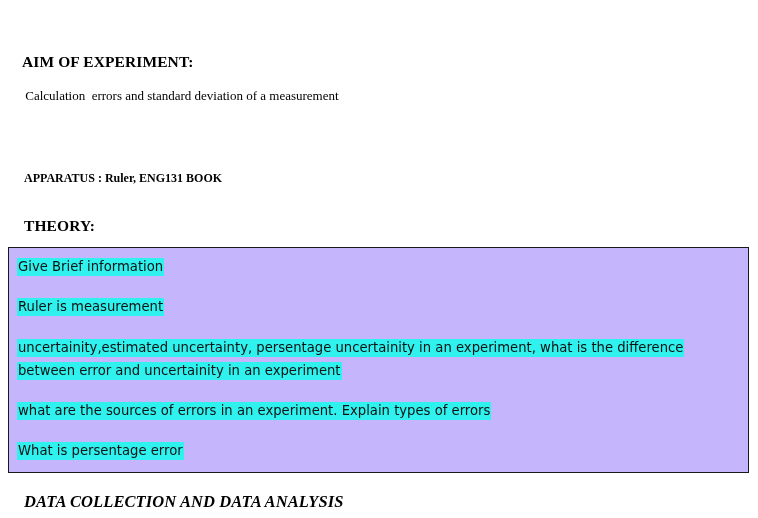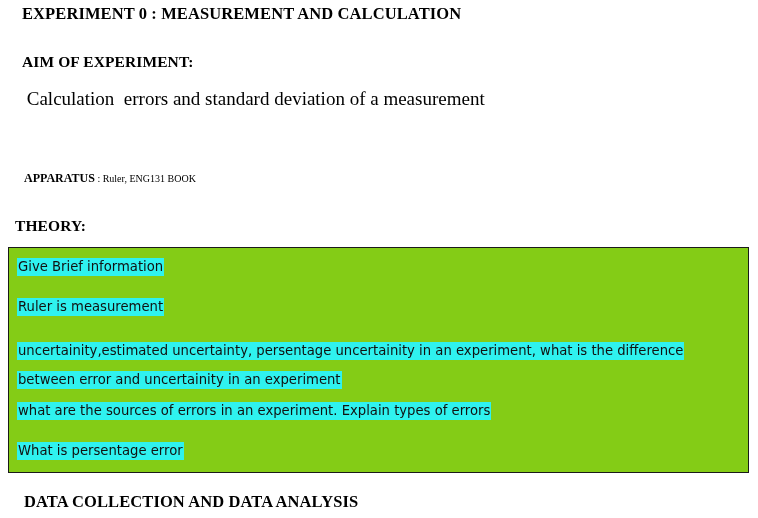--- a/index.html
+++ b/index.html
@@ -38,49 +38,49 @@
     font-weight: bold;
     letter-spacing: 0.1px;
   }
   .h-sub {
     font-size: 15.5px;
     font-weight: bold;
     letter-spacing: 0.1px;
     margin-top: 8px;
   }
   .body-text {
-    font-size: 19px;
+    font-size: 13px;
     font-weight: normal;
   }
   .label-bold {
     font-weight: bold;
     font-size: 12px;
   }
   .label-val {
-    font-weight: normal;
-    font-size: 10px;
+    font-weight: bold;
+    font-size: 12px;
   }
 
   #title-line      { left: 22px;   top: 4px; }
   #aim-heading     { left: 22px;   top: 45px; }
   #aim-text        { left: 22px;   top: 88px; }
   #apparatus-line  { left: 24px;   top: 168px; }
-  #theory-heading  { left: 15px;   top: 209px; }
-  #data-heading    { left: 24px;   top: 492px; }
+  #theory-heading  { left: 24px;   top: 209px; }
+  #data-heading    { left: 24px;   top: 492px; font-style: italic; }
 
   
   .theory-box {
     position: absolute;
     left: 8px;
     top: 247px;
     width: 741px;
     height: 226px;
     border: 1px solid #1a1a1a;
     box-sizing: border-box;
-    background: #84cc16;
+    background: #c4b5fd;
   }
 
   .hl-block {
     position: absolute;
     left: 8px;
     font-family: "DejaVu Sans", "Liberation Sans", sans-serif;
     font-size: 13.2px;
     line-height: 22px;
     color: #111111;
     width: 726px;
@@ -91,28 +91,27 @@
     -webkit-box-decoration-break: clone;
     padding: 1px 1px 2px 1px;
   }
 
   #hl-1 { top: 8px; }
   #hl-2 { top: 48px; }
   #hl-3 { top: 88px; }
   #hl-4 { top: 152px; }
   #hl-5 { top: 192px; }
 
-  #hl-3 > span.hl { line-height: 29px; }
+  #hl-3 > span.hl { line-height: 23px; }
 </style>
 </head>
 <body>
 
 <div class="page">
 
-  <div class="serif-line h-main" id="title-line">EXPERIMENT 0 : MEASUREMENT AND CALCULATION</div>
 
   <div class="serif-line h-sub" id="aim-heading">AIM OF EXPERIMENT:</div>
 
   <div class="serif-line body-text" id="aim-text"> Calculation  errors and standard deviation of a measurement</div>
 
   <div class="serif-line" id="apparatus-line"><span class="label-bold">APPARATUS</span><span class="label-val"> : Ruler, ENG131 BOOK</span></div>
 
   <div class="serif-line h-sub" id="theory-heading">THEORY:</div>
 
   <div class="theory-box">

